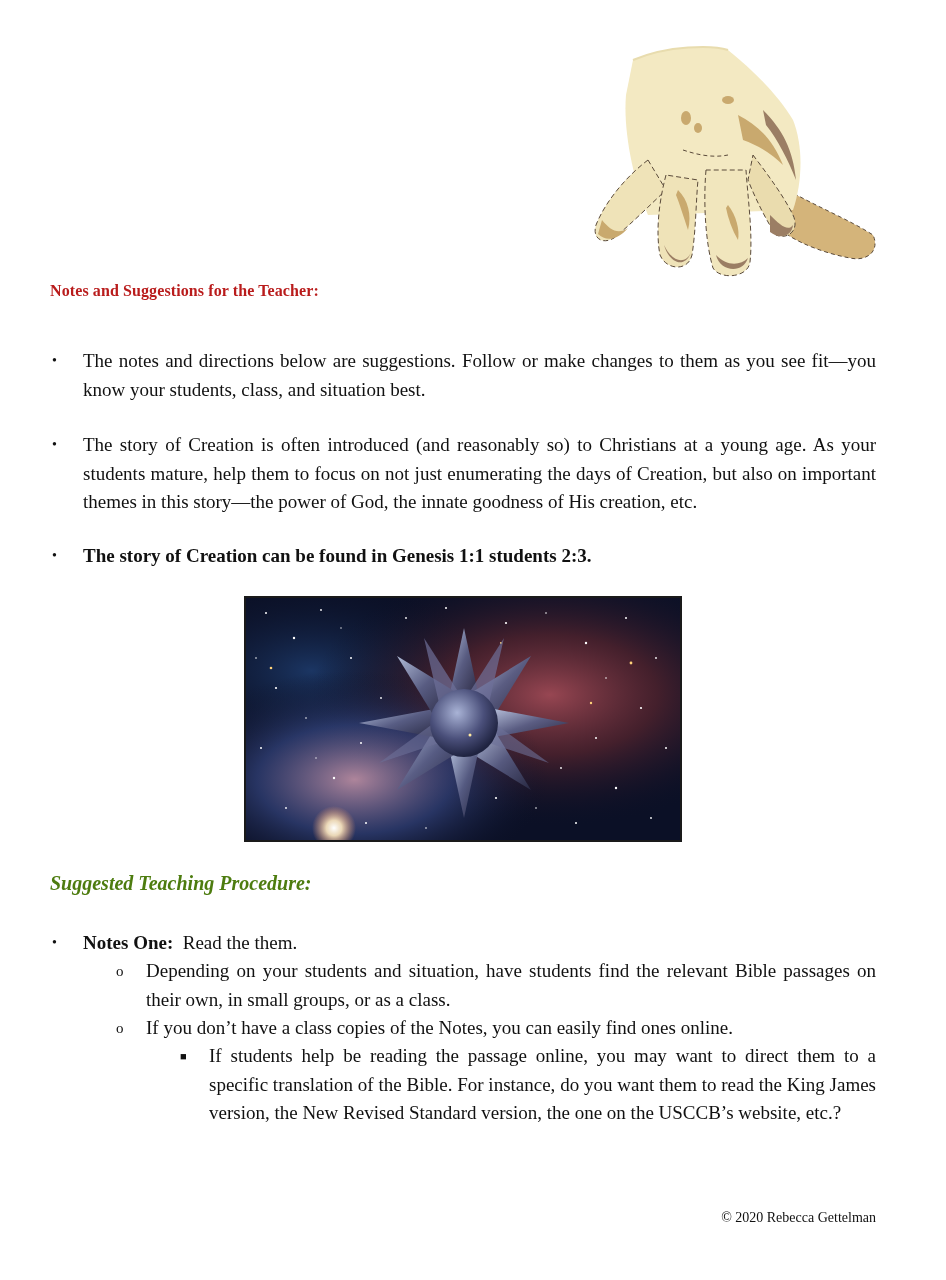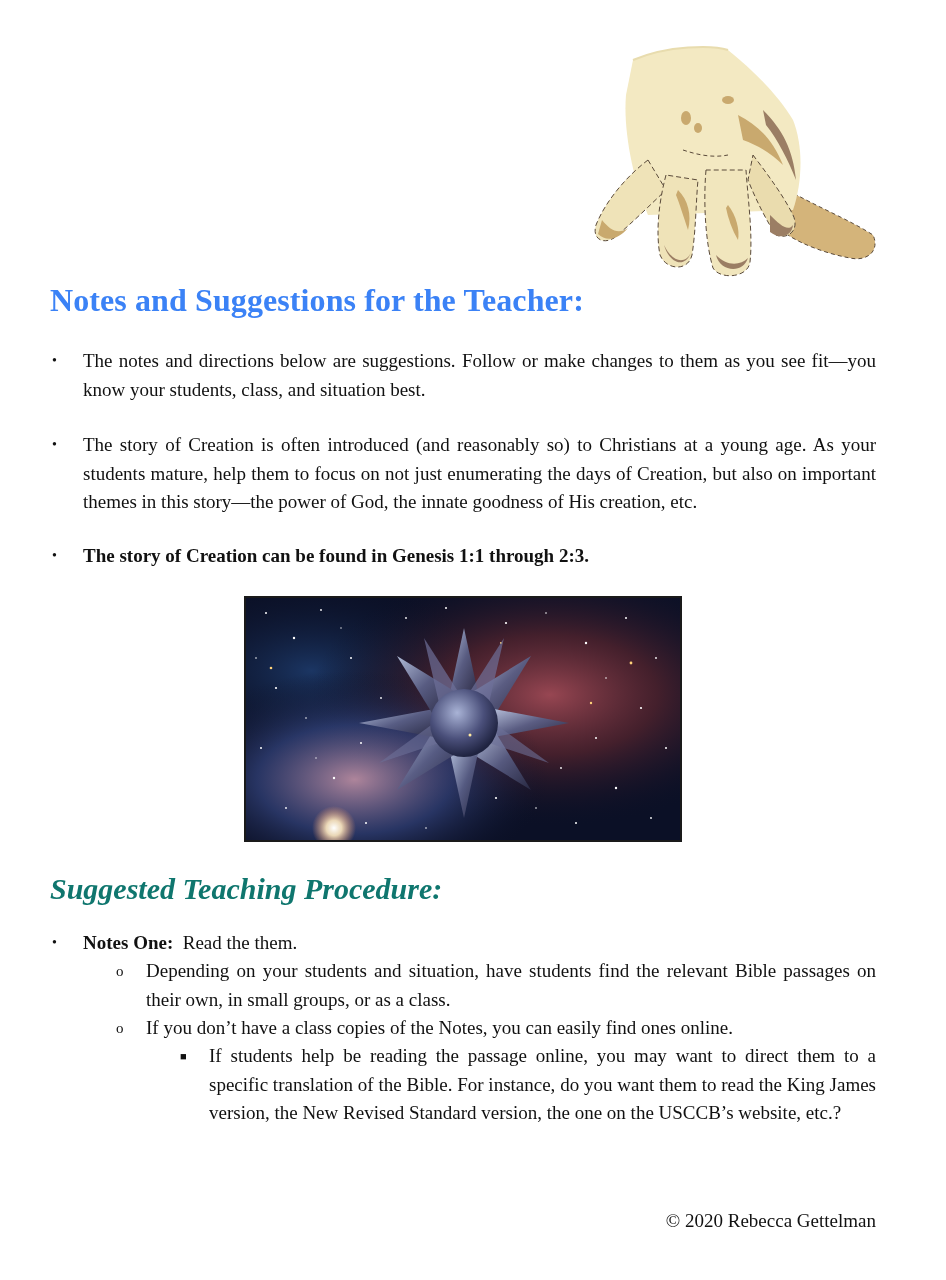--- a/index.html
+++ b/index.html
@@ -26,23 +26,23 @@
       left: 588px;
       top: 40px;
       width: 292px;
       height: 240px;
     }
     .heading-main {
       position: absolute;
       left: 50px;
       top: 282px;
       margin: 0;
-      font-size: 32px;
+      font-size: 16px;
       font-weight: bold;
-      color: #3b82f6;
+      color: #b91c1c;
       letter-spacing: 0.1px;
     }
     .body-text {
       font-size: 19px;
       line-height: 28.5px;
     }
     .bullet-block {
       position: absolute;
       left: 50px;
       width: 826px;
@@ -74,24 +74,24 @@
       box-sizing: border-box;
       overflow: hidden;
       background: #0b1026;
     }
     .cosmos-image svg { display: block; }
     .heading-sub {
       position: absolute;
       left: 50px;
       top: 872px;
       margin: 0;
-      font-size: 30px;
+      font-size: 20px;
       font-weight: bold;
       font-style: italic;
-      color: #0f766e;
+      color: #4d7c0f;
     }
     .level2 {
       position: absolute;
       left: 113px;
       width: 763px;
     }
     .level2 .bullet-glyph {
       width: 33px;
       flex: 0 0 33px;
       font-size: 15px;
@@ -105,21 +105,21 @@
     .level3 .bullet-glyph {
       width: 33px;
       flex: 0 0 33px;
       font-size: 11px;
       padding-left: 4px;
     }
     .copyright {
       position: absolute;
       right: 70px;
       top: 1210px;
-      font-size: 19px;
+      font-size: 14px;
     }
   </style>
 </head>
 <body>
 
 <div class="page">
 
   <div class="hand-illustration">
     <svg width="292" height="240" viewBox="0 0 292 240">
 
@@ -163,21 +163,21 @@
   <div class="bullet-block body-text" style="top:431px;">
     <div class="bullet-row">
       <span class="bullet-glyph">•</span>
       <span class="bullet-text">The story of Creation is often introduced (and reasonably so) to Christians at a young age.  As your students mature, help them to focus on not just enumerating the days of Creation, but also on important themes in this story—the power of God, the innate goodness of His creation, etc.</span>
     </div>
   </div>
 
   <div class="bullet-block body-text" style="top:542px;">
     <div class="bullet-row">
       <span class="bullet-glyph">•</span>
-      <span class="bullet-text bold">The story of Creation can be found in Genesis 1:1 through 2:3.</span>
+      <span class="bullet-text bold">The story of Creation can be found in Genesis 1:1 students 2:3.</span>
     </div>
   </div>
 
   <div class="cosmos-image">
     <svg width="434" height="242" viewBox="0 0 434 242">
       <defs>
         <radialGradient id="neb1" cx="70%" cy="40%" r="55%">
           <stop offset="0%" stop-color="#b0505a" stop-opacity="0.85"></stop>
           <stop offset="45%" stop-color="#6a2a30" stop-opacity="0.6"></stop>
           <stop offset="100%" stop-color="#0b1026" stop-opacity="0"></stop>

